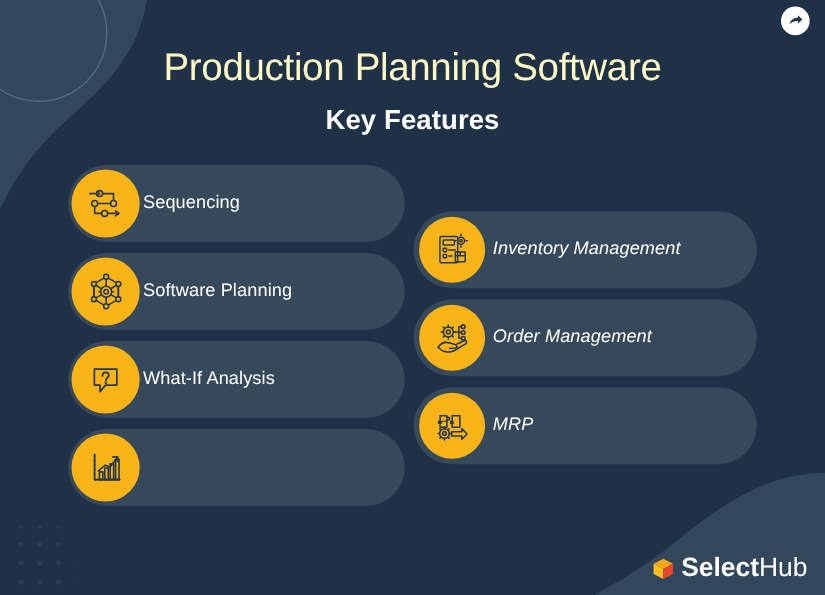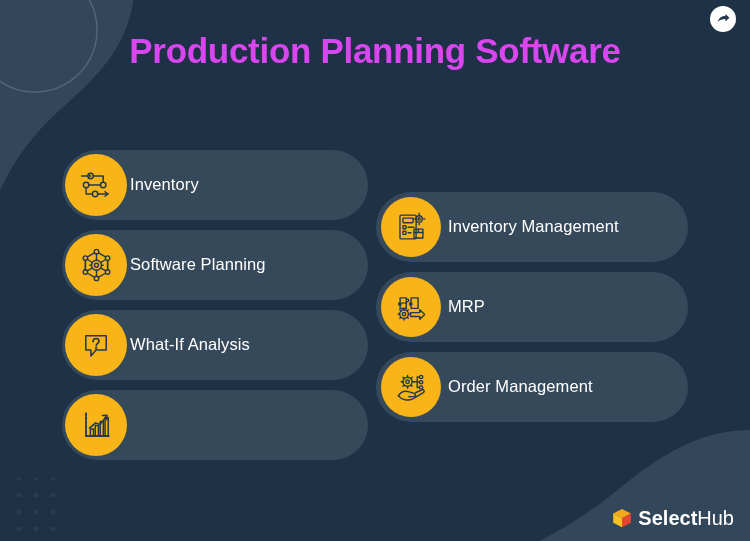--- a/index.html
+++ b/index.html
@@ -45,42 +45,42 @@
   
   .heading-block {
     position: absolute;
     top: 30px;
     left: 0;
     width: 750px;
     text-align: center;
     z-index: 5;
   }
   .title-main {
-    margin: 1px;
+    margin: 12px;
     font-size: 35px;
-    font-weight: bold;
-    color: #d946ef;
+    font-weight: normal;
+    color: #fef9c3;
     letter-spacing: -0.3px;
     line-height: 1.15;
   }
   .title-sub {
     margin: 6px 0 0 0;
     font-size: 25px;
     font-weight: bold;
     color: #ffffff;
     letter-spacing: 0.1px;
     line-height: 1.2;
   }
   
   .column {
     position: absolute;
     z-index: 5;
   }
   .col-left  { left: 62px;  top: 150px; width: 306px; }
-  .col-right { left: 376px; top: 192px; width: 312px; }
+  .col-right { left: 376px; top: 192px; width: 312px; font-style: italic; }
 
   .pill {
     position: relative;
     height: 70px;
     background: #36495b;
     border-radius: 40px;
     display: flex;
     align-items: center;
     margin-bottom: 10px;
     box-sizing: border-box;
@@ -118,21 +118,21 @@
   .logo {
     position: absolute;
     right: 16px;
     bottom: 12px;
     display: flex;
     align-items: center;
     z-index: 10;
   }
   .logo-mark { margin-right: 5px; display: block; }
   .logo-text {
-    font-size: 20px;
+    font-size: 24px;
     line-height: 1;
     color: #ffffff;
     white-space: nowrap;
   }
   .logo-text .lt-bold { font-weight: bold; }
   .logo-text .lt-light { font-weight: normal; }
 </style>
 </head>
 <body>
 
@@ -160,41 +160,42 @@
   </svg>
 
   <div class="share-btn">
     <svg width="15" height="15" viewBox="0 0 24 24">
       <path d="M3 16 C4 9 10 6.5 15 6.5 L15 3 L21.5 9 L15 15 L15 11.2 C10.5 11.2 5.5 12.5 3 16 Z" fill="#23374d"></path>
     </svg>
   </div>
 
   <div class="heading-block">
     <h1 class="title-main">Production Planning Software</h1>
+    <h2 class="title-sub">Key Features</h2>
   </div>
 
   <div class="column col-left">
 
     <div class="pill">
       <span class="pill-icon">
         <svg width="36" height="36" viewBox="0 0 40 40" fill="none" stroke="#23374d" stroke-width="1.6" stroke-linecap="round" stroke-linejoin="round">
           <circle cx="14" cy="10" r="3"></circle>
           <circle cx="9" cy="20" r="3"></circle>
           <circle cx="28" cy="20" r="3"></circle>
           <circle cx="19" cy="30" r="3"></circle>
           <path d="M4 10 L11 10"></path>
           <path d="M17 10 L28 10 L28 17"></path>
           <path d="M12 20 L25 20"></path>
           <path d="M9 23 L9 30 L16 30"></path>
           <path d="M22 30 L33 30"></path>
           <path d="M30 27.5 L33.5 30 L30 32.5"></path>
           <path d="M11.5 7.8 L14 10 L11.5 12.2" stroke-width="1.4"></path>
         </svg>
       </span>
-      <span class="pill-label">Inventory</span>
+      <span class="pill-label">Sequencing</span>
     </div>
 
     <div class="pill">
       <span class="pill-icon">
         <svg width="37" height="37" viewBox="0 0 40 40" fill="none" stroke="#23374d" stroke-width="1.5" stroke-linecap="round" stroke-linejoin="round">
           <polygon points="20,5 32,12 32,27 20,34 8,27 8,12"></polygon>
           <circle cx="20" cy="5" r="2.4" fill="#f9b418"></circle>
           <circle cx="32" cy="12" r="2.4" fill="#f9b418"></circle>
           <circle cx="32" cy="27" r="2.4" fill="#f9b418"></circle>
           <circle cx="20" cy="34" r="2.4" fill="#f9b418"></circle>
@@ -261,59 +262,59 @@
           <path d="M23.5 22.5 H34 V33 H23.5 Z"></path>
           <path d="M28.7 22.5 L28.7 26.5 M23.5 26.5 H34"></path>
         </svg>
       </span>
       <span class="pill-label">Inventory Management</span>
     </div>
 
     <div class="pill">
       <span class="pill-icon">
         <svg width="35" height="35" viewBox="0 0 40 40" fill="none" stroke="#23374d" stroke-width="1.6" stroke-linecap="round" stroke-linejoin="round">
-          <path d="M7 9 H14 V11.5 C14 10.2 16.8 10.2 16.8 12 C16.8 13.8 14 13.8 14 12.5
-                   V21 H7 V17.5 C8.4 17.5 8.4 14.6 6.6 14.6 C4.8 14.6 4.8 17.5 7 17.5 Z"></path>
-          <path d="M19.5 9 H27.5 V21 H19.5 V17.5 C20.9 17.5 20.9 14.6 19.1 14.6
-                   C17.3 14.6 17.3 17.5 19.5 17.5 Z"></path>
-          <circle cx="9.2" cy="14.9" r="0.55" fill="#23374d" stroke-width="0.6"></circle>
-          <circle cx="11.2" cy="14.9" r="0.55" fill="#23374d" stroke-width="0.6"></circle>
-          <circle cx="13.2" cy="14.9" r="0.55" fill="#23374d" stroke-width="0.6"></circle>
-          <circle cx="11.5" cy="27.5" r="5"></circle>
-          <circle cx="11.5" cy="27.5" r="1.9"></circle>
-          <path d="M11.5 22.5 L11.5 20.8 M11.5 32.5 L11.5 34.2 M16.5 27.5 L18.2 27.5
-                   M6.5 27.5 L4.8 27.5 M15 24 L16.3 22.7 M8 31 L6.7 32.3
-                   M15 31 L16.3 32.3 M8 24 L6.7 22.7"></path>
-          <path d="M19 25.8 H29.5 V22.5 L35 28 L29.5 33.5 V30.2 H19 Z"></path>
-        </svg>
-      </span>
-      <span class="pill-label">MRP</span>
-    </div>
-
-    <div class="pill">
-      <span class="pill-icon">
-        <svg width="35" height="35" viewBox="0 0 40 40" fill="none" stroke="#23374d" stroke-width="1.6" stroke-linecap="round" stroke-linejoin="round">
           <circle cx="15.5" cy="13.5" r="5.2"></circle>
           <circle cx="15.5" cy="13.5" r="2"></circle>
           <path d="M15.5 8.3 L15.5 6.2 M15.5 18.7 L15.5 20.8 M20.7 13.5 L22.8 13.5
                    M10.3 13.5 L8.2 13.5 M19.2 9.8 L20.7 8.3 M11.8 17.2 L10.3 18.7
                    M19.2 17.2 L20.7 18.7 M11.8 9.8 L10.3 8.3"></path>
           <circle cx="31" cy="8" r="1.9"></circle>
           <circle cx="31" cy="14" r="1.9"></circle>
           <circle cx="31" cy="20" r="1.9"></circle>
           <path d="M22.8 13.5 L26.5 13.5 M26.5 13.5 L26.5 8 L29.1 8
                    M26.5 13.5 L29.1 14 M26.5 13.5 L26.5 20 L29.1 20"></path>
           <path d="M5 29.5 C8 24.5 13 23.5 17.5 25 L23 26.8
                    C25.2 27.5 25 30 22.8 30.2 L17 30.5"></path>
           <path d="M5 29.5 C9 34.5 16 35.5 21.5 33 L33.5 25.8
                    C35.5 24.6 34.2 21.8 32 22.6 L24.5 26"></path>
         </svg>
       </span>
       <span class="pill-label">Order Management</span>
     </div>
+
+    <div class="pill">
+      <span class="pill-icon">
+        <svg width="35" height="35" viewBox="0 0 40 40" fill="none" stroke="#23374d" stroke-width="1.6" stroke-linecap="round" stroke-linejoin="round">
+          <path d="M7 9 H14 V11.5 C14 10.2 16.8 10.2 16.8 12 C16.8 13.8 14 13.8 14 12.5
+                   V21 H7 V17.5 C8.4 17.5 8.4 14.6 6.6 14.6 C4.8 14.6 4.8 17.5 7 17.5 Z"></path>
+          <path d="M19.5 9 H27.5 V21 H19.5 V17.5 C20.9 17.5 20.9 14.6 19.1 14.6
+                   C17.3 14.6 17.3 17.5 19.5 17.5 Z"></path>
+          <circle cx="9.2" cy="14.9" r="0.55" fill="#23374d" stroke-width="0.6"></circle>
+          <circle cx="11.2" cy="14.9" r="0.55" fill="#23374d" stroke-width="0.6"></circle>
+          <circle cx="13.2" cy="14.9" r="0.55" fill="#23374d" stroke-width="0.6"></circle>
+          <circle cx="11.5" cy="27.5" r="5"></circle>
+          <circle cx="11.5" cy="27.5" r="1.9"></circle>
+          <path d="M11.5 22.5 L11.5 20.8 M11.5 32.5 L11.5 34.2 M16.5 27.5 L18.2 27.5
+                   M6.5 27.5 L4.8 27.5 M15 24 L16.3 22.7 M8 31 L6.7 32.3
+                   M15 31 L16.3 32.3 M8 24 L6.7 22.7"></path>
+          <path d="M19 25.8 H29.5 V22.5 L35 28 L29.5 33.5 V30.2 H19 Z"></path>
+        </svg>
+      </span>
+      <span class="pill-label">MRP</span>
+    </div>
   </div>
 
   <div class="logo">
     <svg class="logo-mark" width="22" height="22" viewBox="0 0 24 24">
       <polygon points="12,2.2 21.6,7.2 12,12.2 2.4,7.2" fill="#f6a81c"></polygon>
       <polygon points="2.4,7.2 12,12.2 12,22.2 2.4,17.2" fill="#f6c024"></polygon>
       <polygon points="12,12.2 21.6,7.2 21.6,17.2 12,22.2" fill="#e8462f"></polygon>
     </svg>
     <span class="logo-text">
       <span class="lt-bold">Select</span><span class="lt-light">Hub</span>

